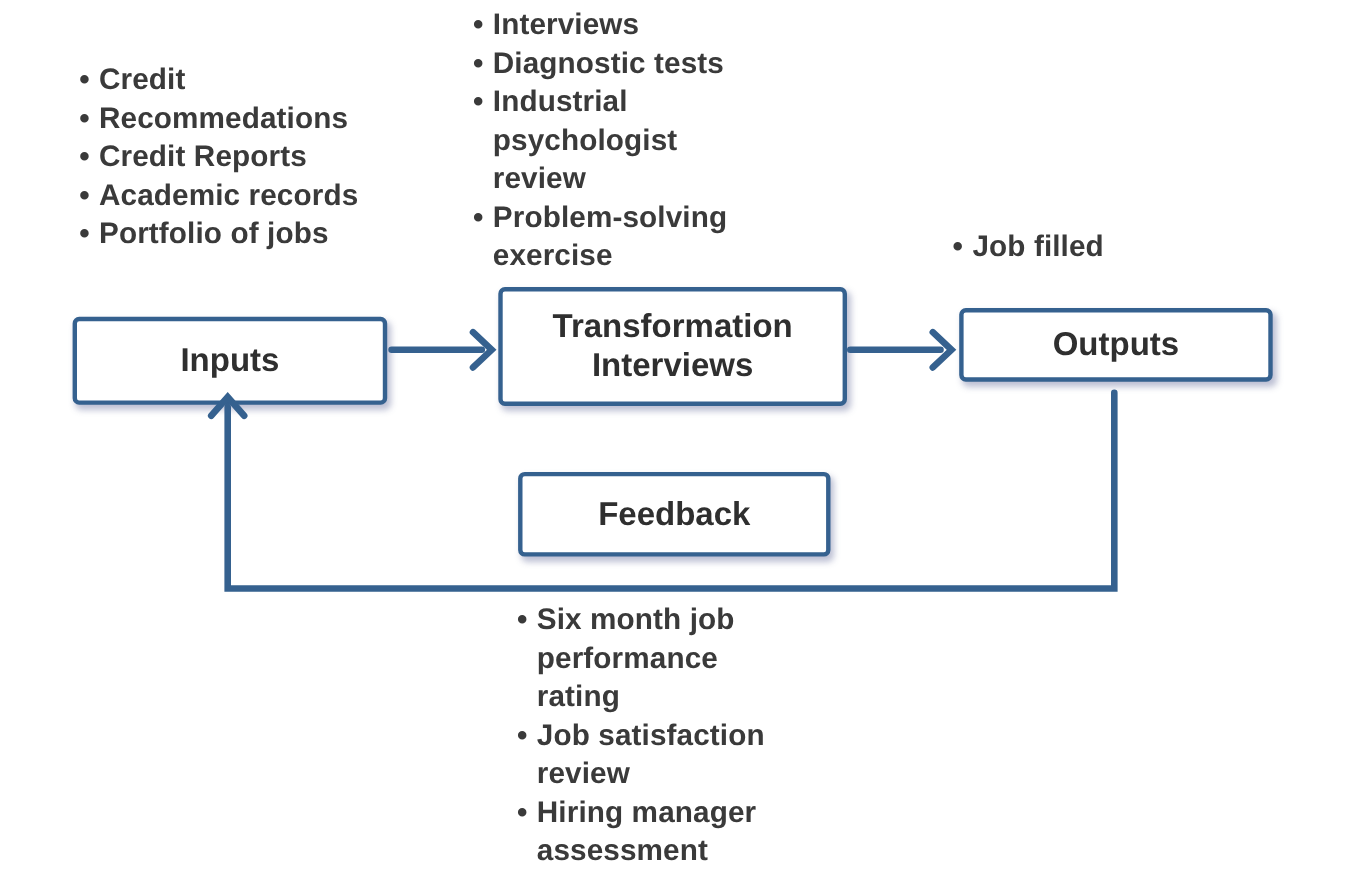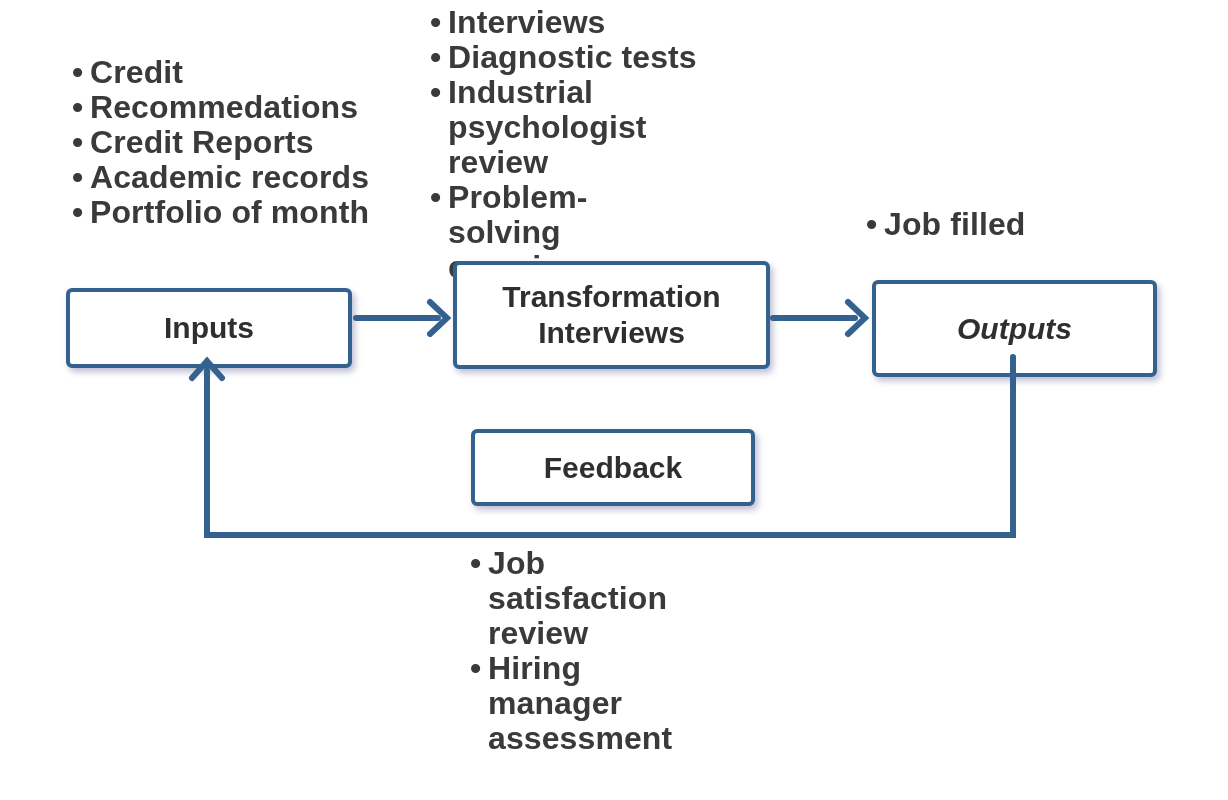--- a/index.html
+++ b/index.html
@@ -13,21 +13,21 @@
     position:relative;
     width:1228px;height:800px;
     background:var(--background);
     overflow:hidden;
     font-family:"Liberation Sans","DejaVu Sans",sans-serif;
   }
   
   ul.blist{
     position:absolute;
     margin:0;padding:0;list-style:none;
-    font-size:32px;line-height:35px;
+    font-size:27px;line-height:35px;
     color:var(--text);
     font-weight:600;
     letter-spacing:0.1px;
   }
   ul.blist li{
     position:relative;
     padding-left:20px;
   }
   ul.blist li::before{
     content:"\2022";
@@ -50,21 +50,21 @@
     box-shadow:3px 4px 6px rgba(108,116,160,0.45);
     display:flex;align-items:center;justify-content:center;
     text-align:center;
     font-weight:bold;
     font-size:30px;line-height:36px;
     color:var(--box-text);
     padding:0 10px;
   }
   #inputs-box{left:66px;top:288px;width:286px;height:80px;}
   #transformation-box{left:453px;top:261px;width:317px;height:108px;}
-  #outputs-box{left:872px;top:280px;width:285px;height:97px;font-style:italic;}
+  #outputs-box{left:872px;top:280px;width:285px;height:67px;}
   #feedback-box{left:471px;top:429px;width:284px;height:77px;text-align:center;}
 
   
   #connectors{
     position:absolute;left:0;top:0;
     pointer-events:none;
   }
   .connector{
     stroke:var(--accent);
     stroke-width:6;
@@ -76,35 +76,36 @@
 </head>
 <body>
 
 <div id="canvas">
 
   <ul id="inputs-list" class="blist">
       <li>Credit</li>
       <li>Recommedations</li>
       <li>Credit Reports</li>
       <li>Academic records</li>
-      <li>Portfolio of month</li>
+      <li>Portfolio of jobs</li>
     </ul>
 
   <ul id="transformation-list" class="blist">
       <li>Interviews</li>
       <li>Diagnostic tests</li>
       <li>Industrial psychologist review</li>
       <li>Problem-solving exercise</li>
     </ul>
 
   <ul id="outputs-list" class="blist">
       <li>Job filled</li>
     </ul>
 
   <ul id="feedback-list" class="blist">
+      <li>Six month job performance rating</li>
       <li>Job satisfaction review</li>
       <li>Hiring manager assessment</li>
     </ul>
 
   <div id="inputs-box" class="pbox">
     <span>Inputs</span>
   </div>
 
   <div id="transformation-box" class="pbox">
     <span>Transformation Interviews</span>

